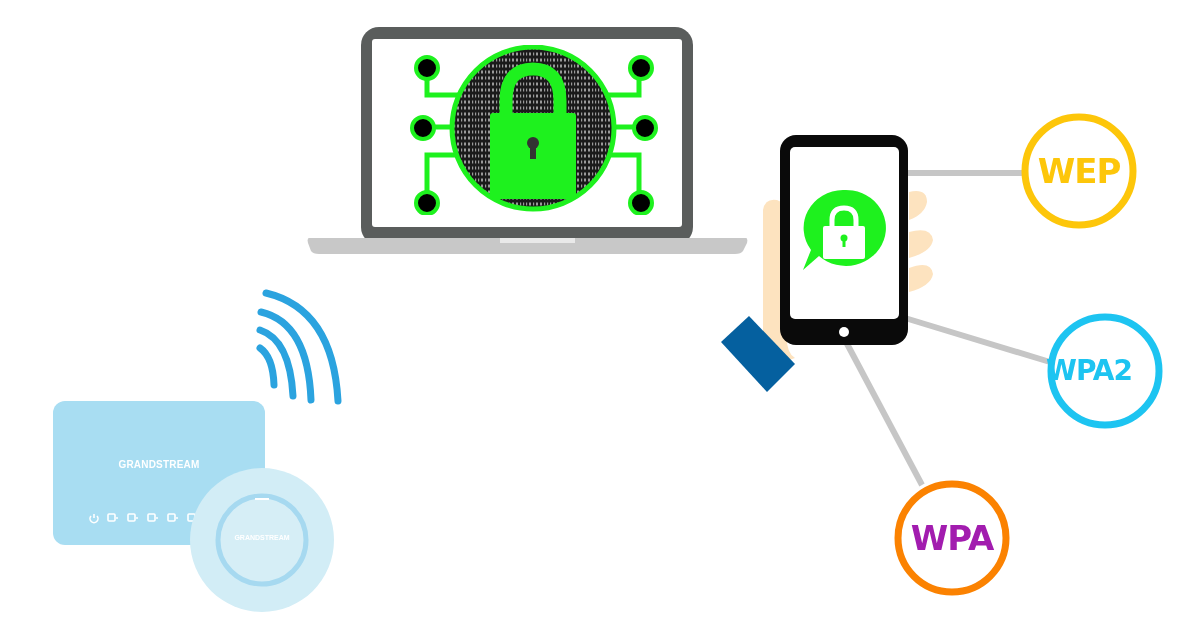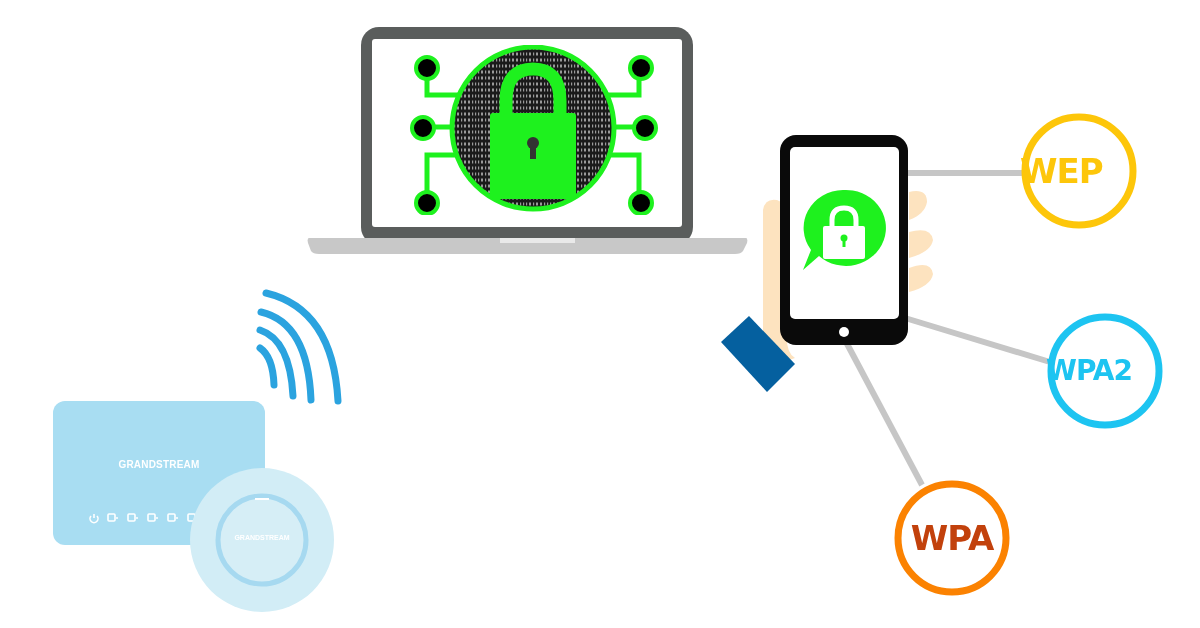--- a/index.html
+++ b/index.html
@@ -89,35 +89,35 @@
     <rect x="108" y="96" width="42" height="33" rx="2" fill="#ffffff"></rect>
     <circle cx="129" cy="108" r="3.5" fill="#1EF11E"></circle>
     <rect x="127.5" y="109" width="3" height="8" fill="#1EF11E"></rect>
   </svg>
 </div>
 
 <div class="abs" style="left:1020px;top:112px;width:118px;height:118px;">
   <svg width="118" height="118" viewBox="0 0 118 118">
     <circle cx="59" cy="59" r="54" fill="#ffffff" stroke="#FDC60A" stroke-width="7"></circle>
   </svg>
-  <div class="abs badge-text" style="left:0;top:0;width:118px;height:118px;line-height:118px;text-align:left;color:#FDC60A;font-size:34px;letter-spacing:-1px;">WEP</div>
+  <div class="abs badge-text" style="left:0;top:0;width:118px;height:118px;line-height:118px;text-align:center;color:#FDC60A;font-size:34px;letter-spacing:-1px;">WEP</div>
 </div>
 
 <div class="abs" style="left:1046px;top:312px;width:118px;height:118px;">
   <svg width="118" height="118" viewBox="0 0 118 118">
     <circle cx="59" cy="59" r="54" fill="#ffffff" stroke="#1DC4F1" stroke-width="7"></circle>
   </svg>
   <div class="abs badge-text" style="left:0;top:0;width:118px;height:118px;line-height:118px;color:#1DC4F1;font-size:28px;letter-spacing:-1px;">WPA2</div>
 </div>
 
 <div class="abs" style="left:893px;top:479px;width:118px;height:118px;">
   <svg width="118" height="118" viewBox="0 0 118 118">
     <circle cx="59" cy="59" r="54" fill="#ffffff" stroke="#FB8201" stroke-width="7"></circle>
   </svg>
-  <div class="abs badge-text" style="left:0;top:0;width:118px;height:118px;line-height:118px;text-align:center;color:#c2410c;font-size:34px;letter-spacing:-1px;">WPA</div>
+  <div class="abs badge-text" style="left:0;top:0;width:118px;height:118px;line-height:118px;text-align:center;color:#a21caf;font-size:34px;letter-spacing:-1px;">WPA</div>
 </div>
 
 <div class="abs" style="left:248px;top:285px;width:100px;height:125px;">
   <svg width="100" height="125" viewBox="0 0 100 125">
     <g fill="none" stroke="#2BA3DF" stroke-width="7" stroke-linecap="round">
       <path d="M12 63 Q25 72 26 100"></path>
       <path d="M12 45 Q42 55 45 111"></path>
       <path d="M13 27 Q60 38 63 115"></path>
       <path d="M18 8 Q85 24 90 116"></path>
     </g>

